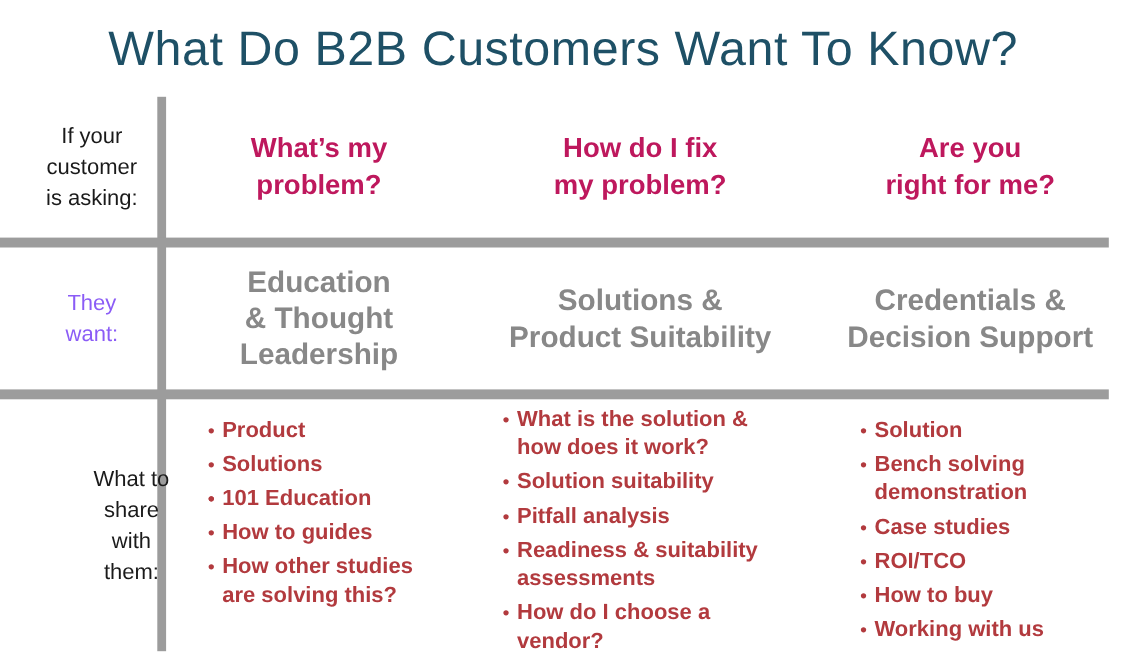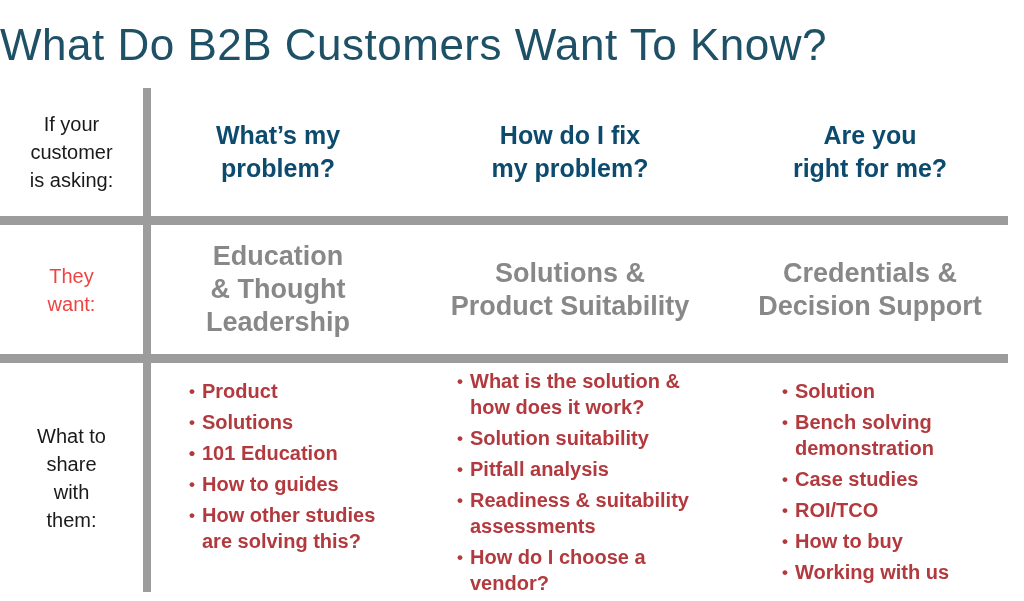--- a/index.html
+++ b/index.html
@@ -2,45 +2,46 @@
 <html><head>
 <meta charset="utf-8">
 <style>
   html,body { margin:0; padding:0; background:#fff; }
   .slide {
     position:relative; width:1024px; height:601px; background:#ffffff;
     font-family:"Liberation Sans", sans-serif; overflow:hidden;
   }
   .title {
     position:absolute; top:20px; left:0; width:100%; margin:0;
-    font-size:44px; font-weight:400; letter-spacing:0.5px;
+    text-align:center; font-size:44px; font-weight:400; letter-spacing:0.5px;
     color:#1e5066;
   }
   .vline { position:absolute; left:143px; top:88px; width:8px; height:504px; background:#9c9c9c; }
   .hline { position:absolute; left:0; width:1008px; height:9px; background:#9c9c9c; }
   .hline-1 { top:216px; }
   .hline-2 { top:354px; }
 
   .cell {
     position:absolute; display:flex; align-items:center; justify-content:center;
     text-align:center;
+    padding-left:12px;
   }
   .cell span { white-space:pre-line; }
   .r1 { top:88px;  height:128px; }
   .r2 { top:225px; height:129px; }
-  .r3 { top:363px; height:229px; }
+  .r3 { top:363px; height:229px;margin-left:36px; }
   .labelcol { left:0; width:143px; }
   .c1 { left:151px; width:254px; }
   .c2 { left:428px; width:284px; }
   .c3 { left:718px; width:304px; }
 
   .rowlabel { color:#1a1a1a; font-size:20px; line-height:28px; font-weight:400; }
-  .rowlabel-gray { color:#ef4444; }
+  .rowlabel-gray { color:#8b5cf6; }
 
-  .question { font-weight:bold; font-size:25px; line-height:33px; color:#0c4a6e; }
+  .question { font-weight:bold; font-size:25px; line-height:33px; color:#be185d; }
   .want     { font-weight:bold; font-size:27px; line-height:33px; color:#888888; }
 
   .blist {
     position:absolute; list-style:none; margin:0; padding:0;
     color:#b23a3e; font-weight:bold; font-size:20px; line-height:26px;
     text-align:left;
   }
   .blist li { position:relative; padding-left:13px; margin-bottom:5px; }
   .blist .dot { position:absolute; left:0; top:1px; font-size:17px; }
   .blist-1 { left:189px; top:378px; width:198px; }

